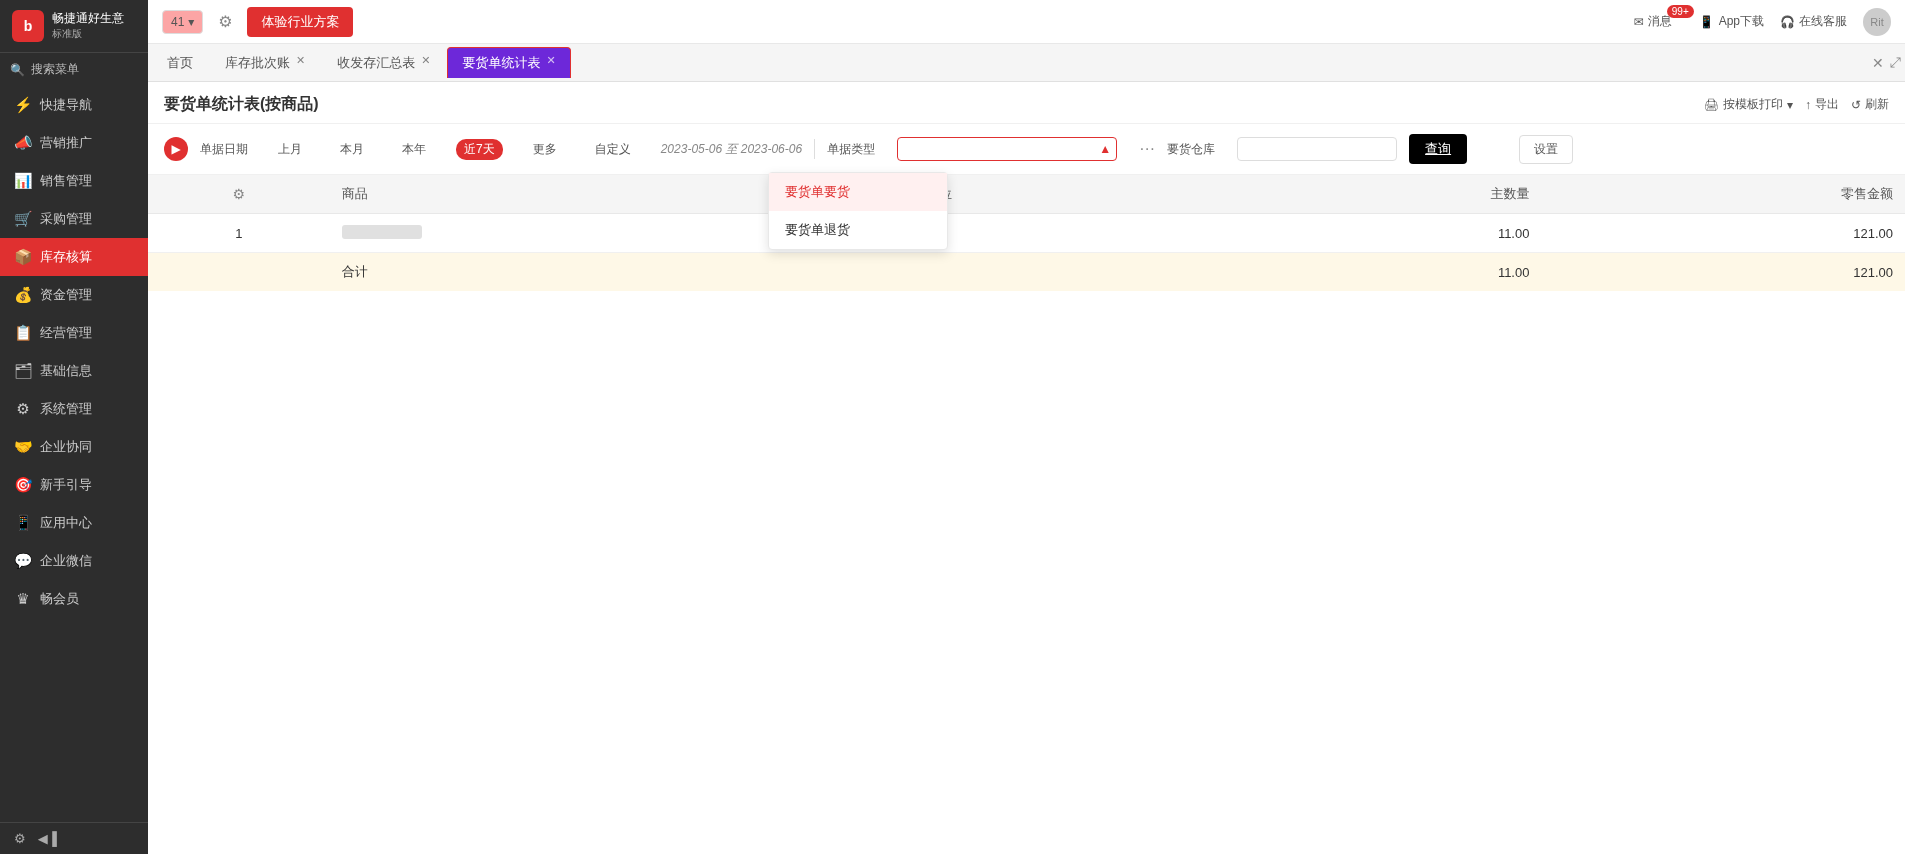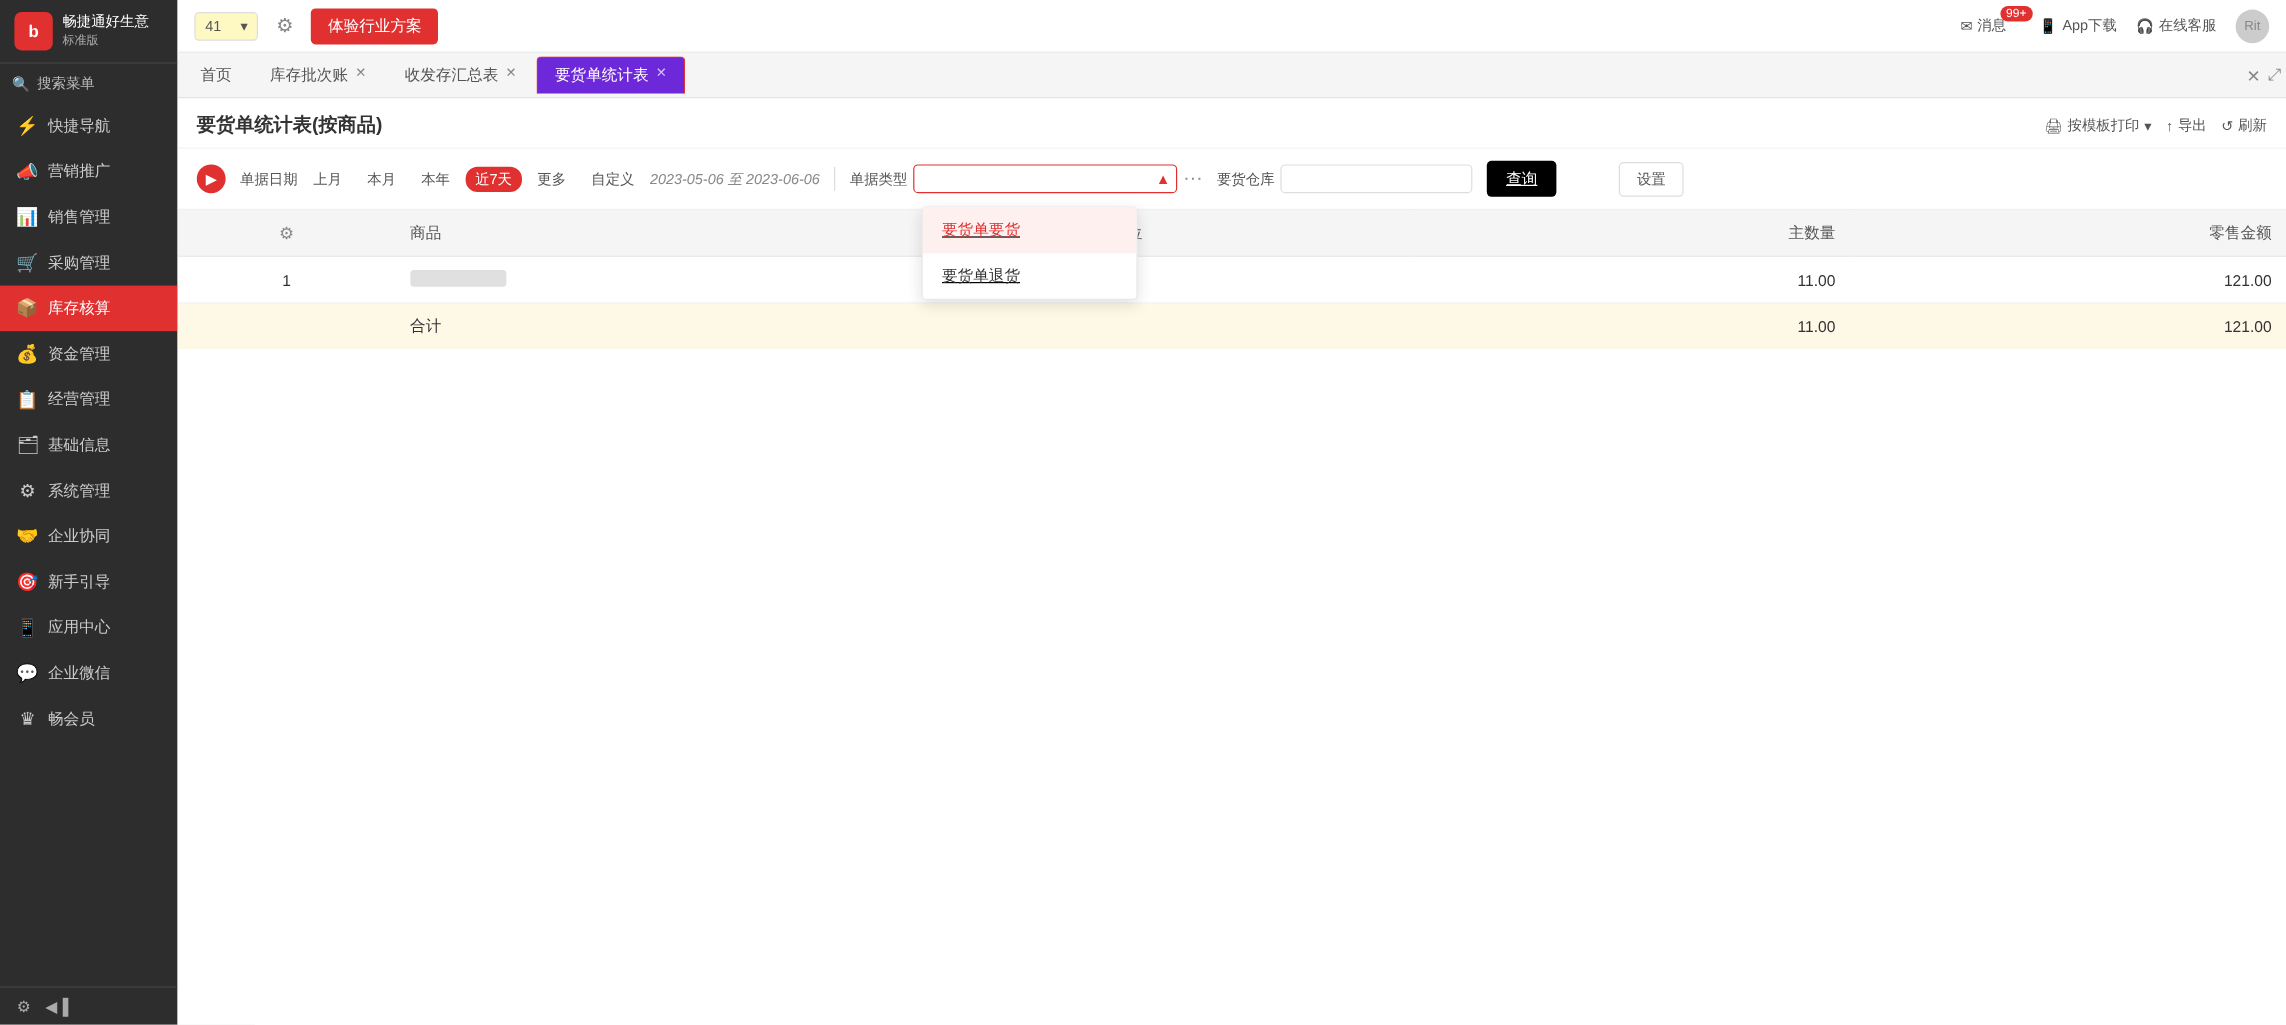--- a/index.html
+++ b/index.html
@@ -94,28 +94,28 @@
     }
     .topbar-left {
       display: flex;
       align-items: center;
       gap: 8px;
       flex: 1;
     }
     .store-selector {
       display: flex;
       align-items: center;
-      gap: 16px;
+      gap: 4px;
       border: 1px solid #ddd;
       border-radius: 4px;
       padding: 4px 8px;
       font-size: 12px;
       color: #555;
       cursor: pointer;
-      background: #fef9c3;
+      background: #fca5a5;
     }
     .settings-icon {
       width: 28px;
       height: 28px;
       display: flex;
       align-items: center;
       justify-content: center;
       color: #888;
       cursor: pointer;
       font-size: 16px;
@@ -259,21 +259,21 @@
       align-items: center;
       justify-content: center;
       color: #fff;
       cursor: pointer;
       font-size: 12px;
       flex-shrink: 0;
     }
     .filter-group {
       display: flex;
       align-items: center;
-      gap: 5px;
+      gap: 22px;
       font-size: 12px;
       color: #555;
     }
     .date-btn {
       padding: 2px 8px;
       border-radius: 3px;
       cursor: pointer;
       font-size: 12px;
       color: #555;
     }
@@ -356,21 +356,20 @@
     .dropdown-overlay {
       position: absolute;
       top: 48px;
       left: 620px;
       background: #fff;
       border: 1px solid #e8e8e8;
       border-radius: 4px;
       box-shadow: 0 4px 12px rgba(0,0,0,0.12);
       z-index: 100;
       min-width: 180px;
-      text-decoration: underline;
     }
     .dropdown-item {
       padding: 10px 16px;
       font-size: 13px;
       color: #333;
       cursor: pointer;
     }
     .dropdown-item.selected { background: #fff0f0; color: #e03030; }
 
     

